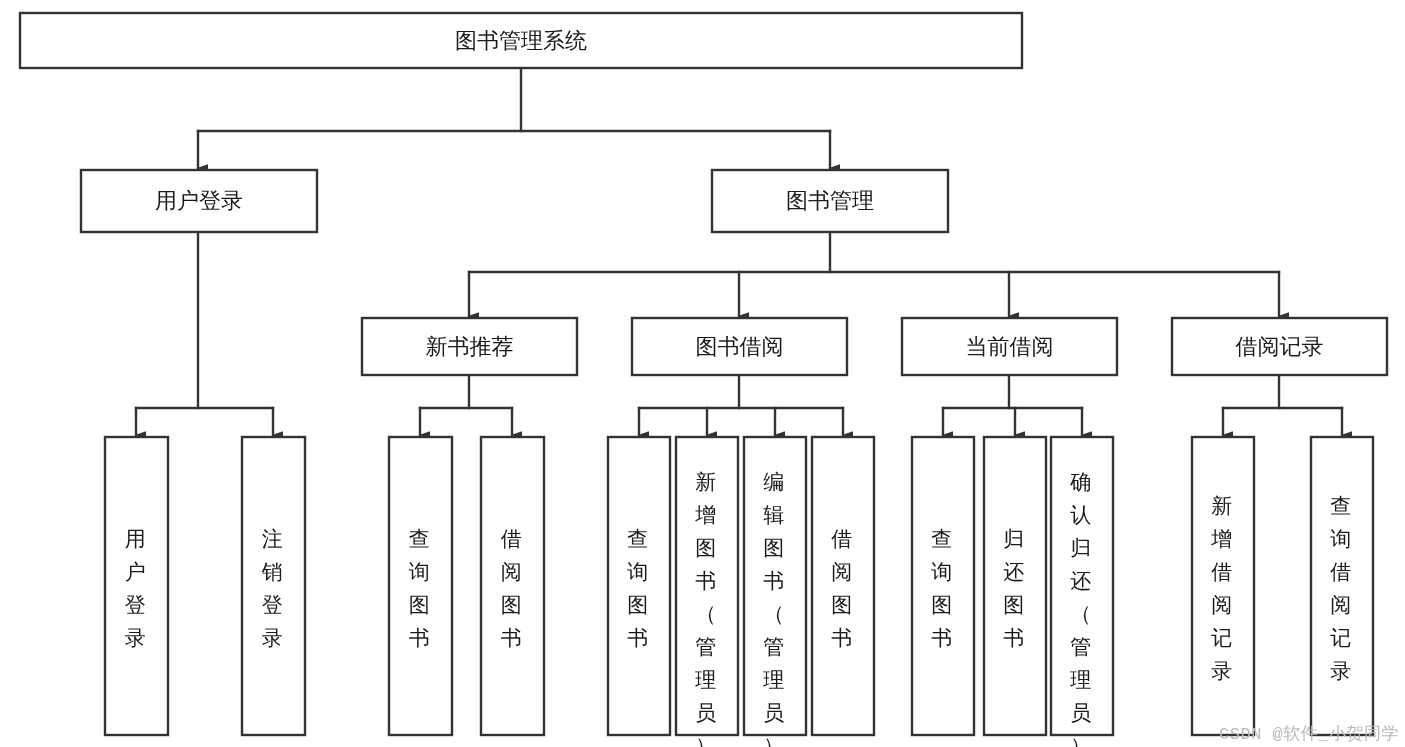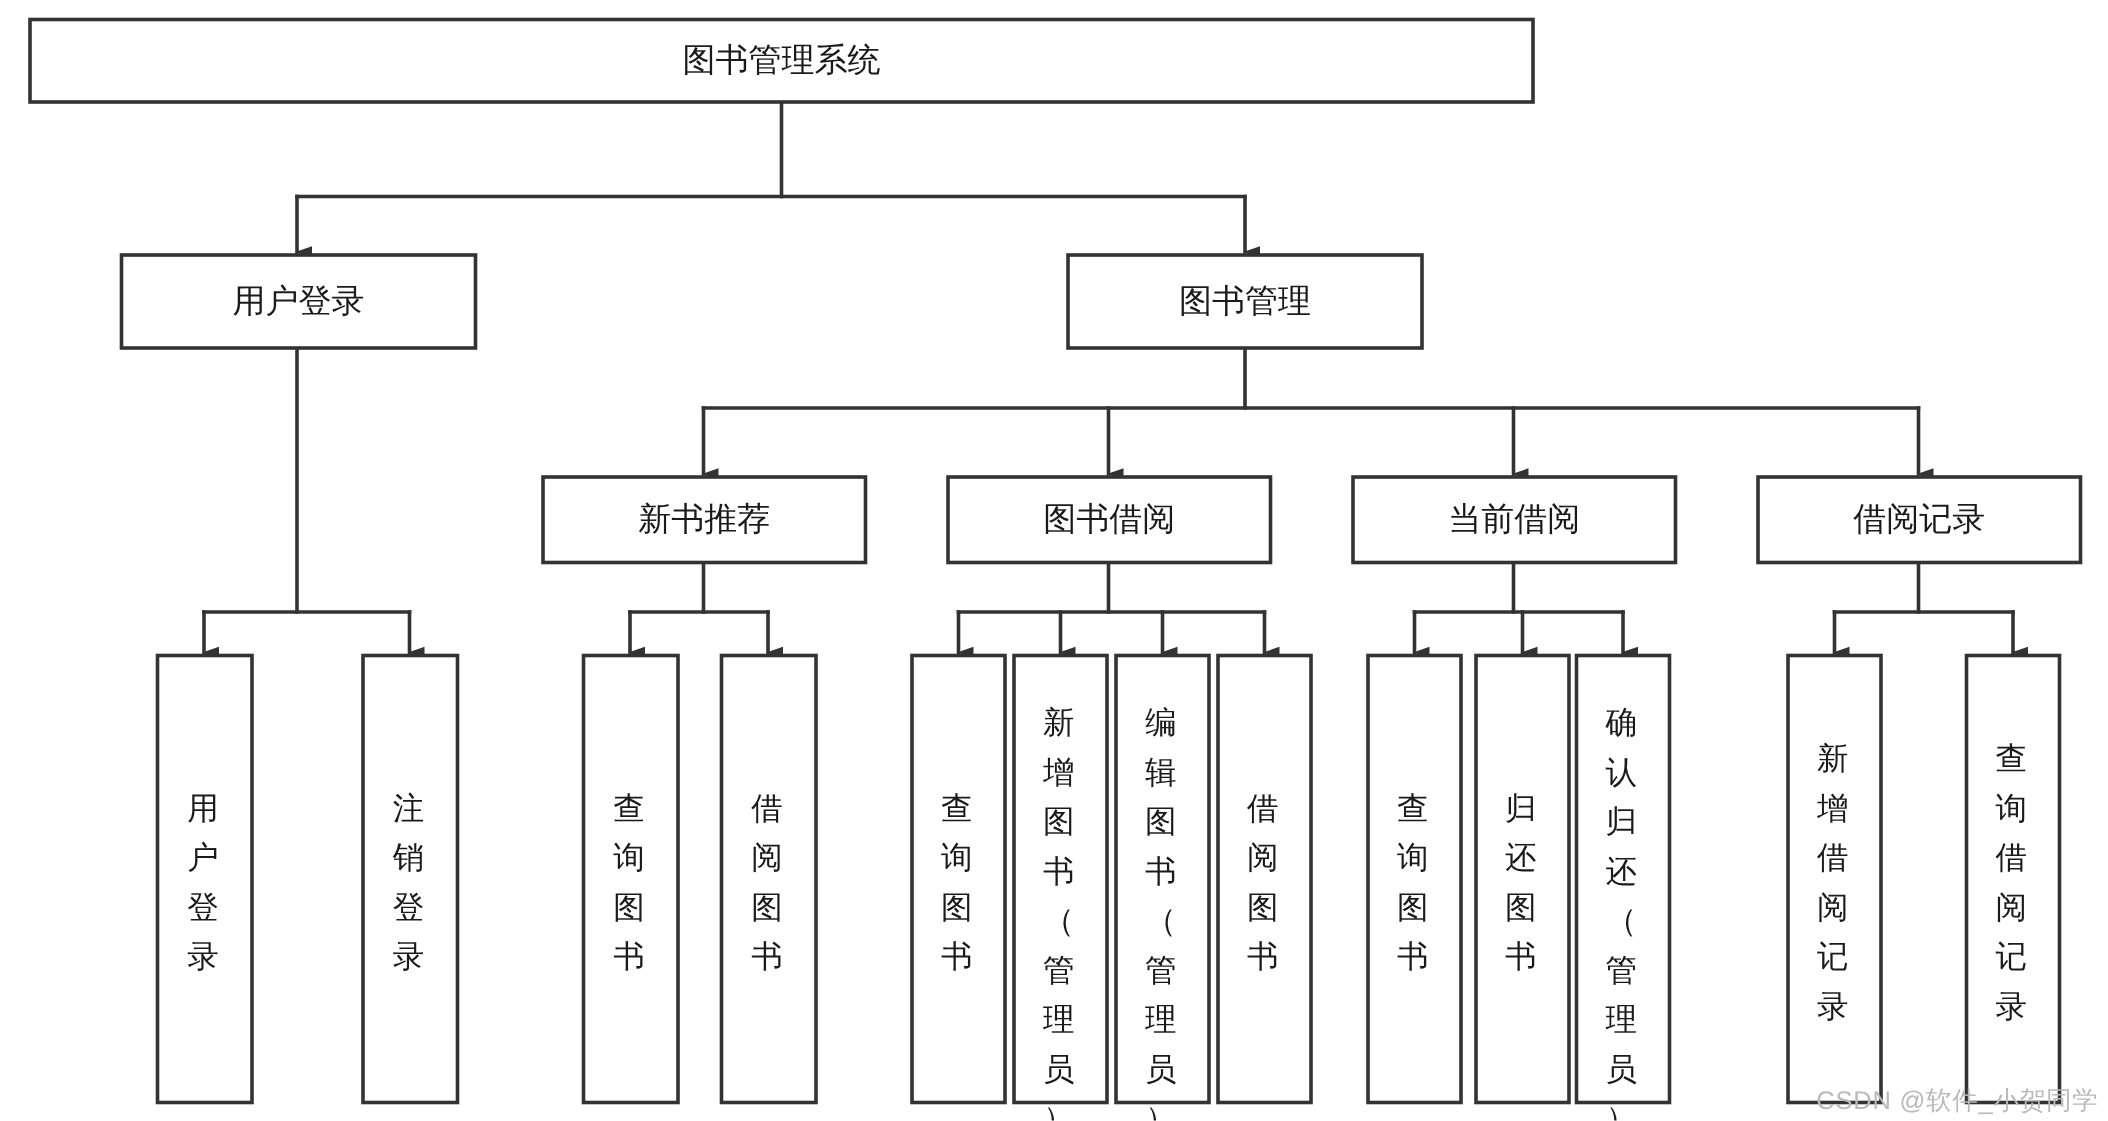--- a/index.html
+++ b/index.html
@@ -15,21 +15,21 @@
   }
   .leaf-rect{fill:#ffffff;stroke:#333333;stroke-width:2.4;}
   .leaf-label{
     font-family:"DejaVu Sans","Liberation Sans",sans-serif;
     font-size:21px;fill:#1a1a1a;text-anchor:middle;
     letter-spacing:2.5px;
   }
   .edge{stroke:#333333;stroke-width:2.4;fill:none;stroke-linecap:square;}
   .watermark{
     position:absolute;right:6px;bottom:2px;
-    font-family:Liberation Sans, sans-serif;
+    font-family:Liberation Mono, monospace;
     font-size:17px;color:#b9b9b9;letter-spacing:.5px;
     white-space:nowrap;pointer-events:none;
   }
 </style>
 </head>
 <body>
 
 <svg id="diagram" viewBox="0 0 1405 747" xmlns="http://www.w3.org/2000/svg">
   <defs>
     <marker id="arrowhead" markerWidth="9" markerHeight="11" refX="4.2" refY="10" orient="auto" markerUnits="userSpaceOnUse">

